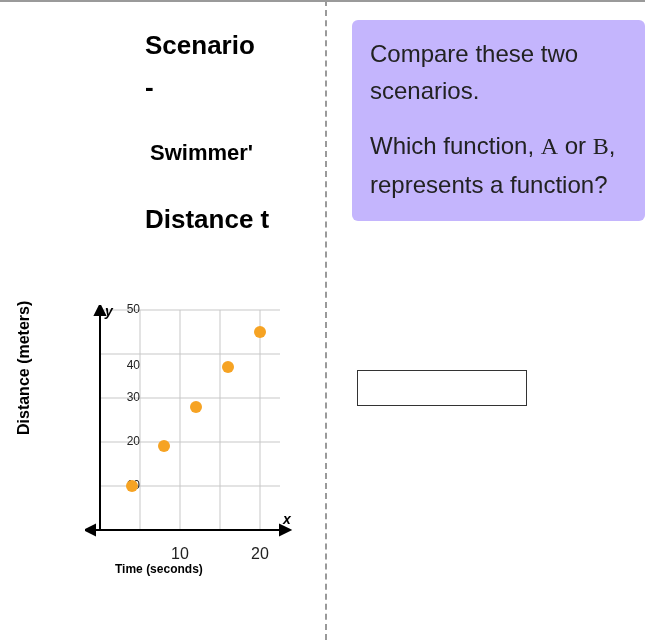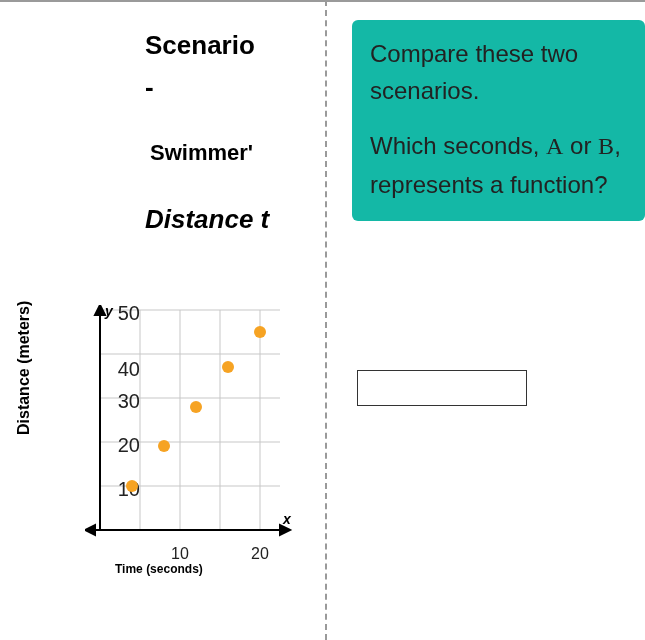--- a/index.html
+++ b/index.html
@@ -66,29 +66,28 @@
   }
   .dist-block {
     position: absolute;
     left: 145px;
     top: 200px;
     width: 180px;
     font-size: 26px;
     font-weight: bold;
     color: #000;
     line-height: 1.5;
-    font-style: italic;
   }
   .prompt-box {
     position: absolute;
     left: 25px;
     top: 20px;
     width: 260px;
     padding: 15px 15px 18px 18px;
-    background: #14b8a6;
+    background: #c4b5fd;
     border-radius: 6px;
     font-size: 24px;
     color: #222;
     line-height: 1.55;
   }
   .prompt-box .serif {
     font-family: "Times New Roman", Times, serif;
   }
   .answer-input {
     position: absolute;
@@ -140,21 +139,21 @@
     position: absolute;
     left: 0; top: 0;
     width: 210px;
     height: 235px;
   }
   .ytick {
     position: absolute;
     right: 155px;
     width: 30px;
     text-align: right;
-    font-size: 20px;
+    font-size: 12px;
     color: #222;
     font-weight: 500;
   }
   .xtick {
     position: absolute;
     top: 240px;
     width: 30px;
     text-align: center;
     font-size: 16px;
     color: #222;
@@ -241,19 +240,19 @@
         <div class="pt" style="left:175px; top:27px;"></div>
       </div>
     </div>
   </div>
 
   <div class="right-col">
     <div class="prompt-box">
       <div>Compare these two scenarios.</div>
       <div style="height:18px;"></div>
       <div>
-        <span>Which seconds, </span><span class="serif">A</span><span> or </span><span class="serif">B</span><span>, represents a function?</span>
+        <span>Which function, </span><span class="serif">A</span><span> or </span><span class="serif">B</span><span>, represents a function?</span>
       </div>
     </div>
 
     <input class="answer-input" type="text" value="" style="">
   </div>
 </div>
 
 </body></html>

